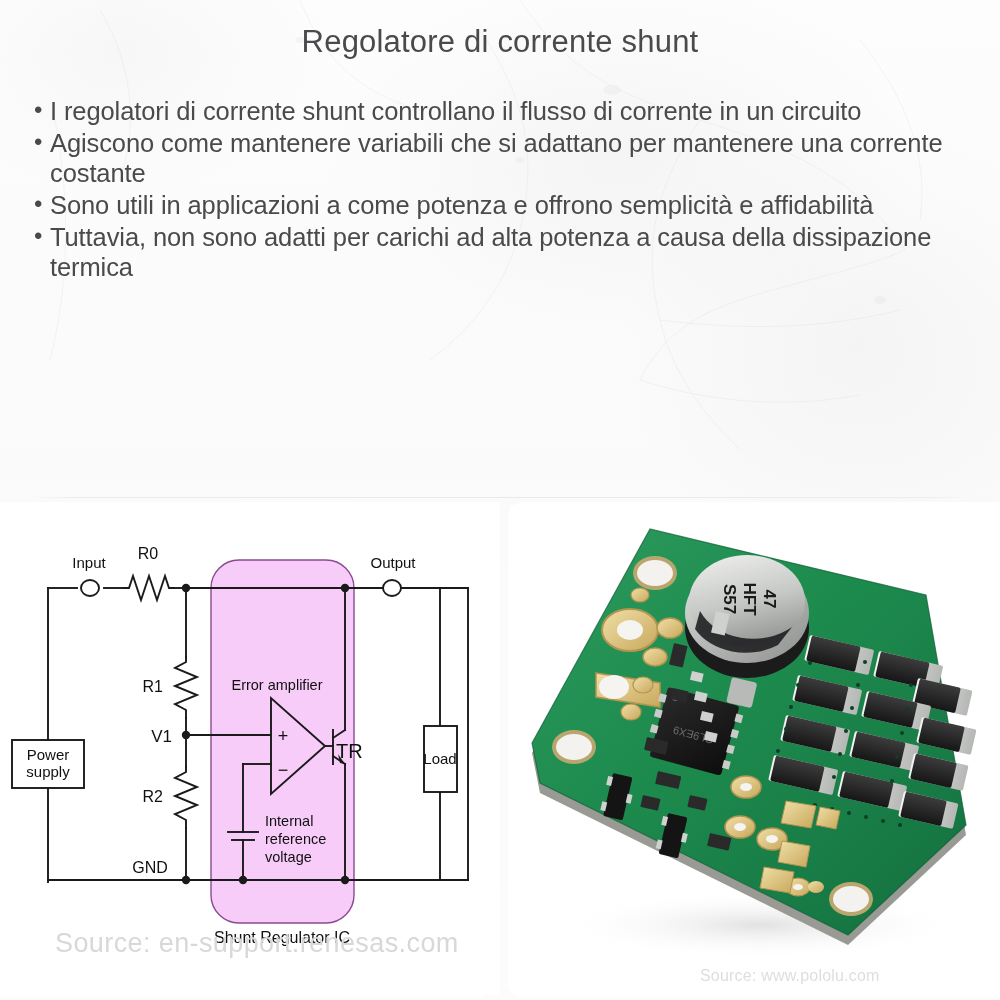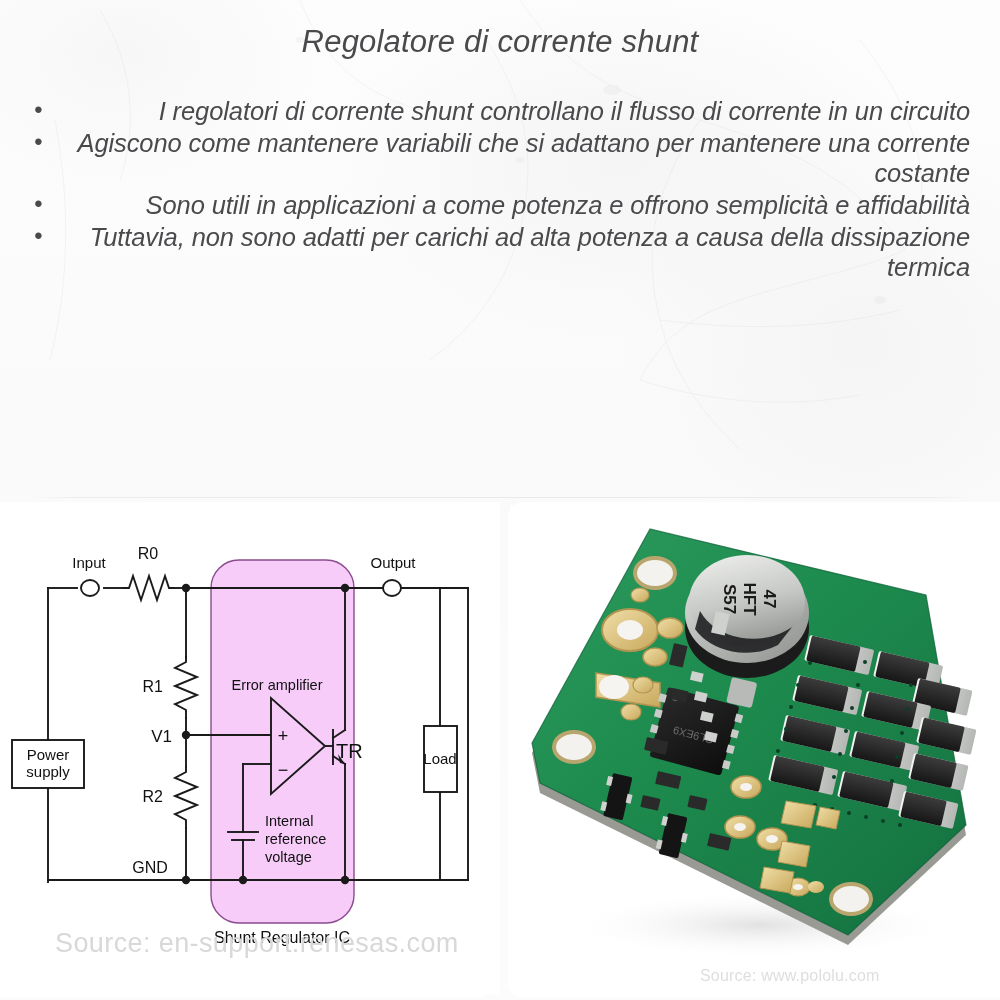--- a/index.html
+++ b/index.html
@@ -14,21 +14,21 @@
     position:absolute;inset:0;
     background:
       radial-gradient(ellipse 420px 260px at 62% 16%, rgba(196,196,200,.13), rgba(255,255,255,0) 70%),
       radial-gradient(ellipse 340px 300px at 86% 34%, rgba(190,190,196,.10), rgba(255,255,255,0) 72%),
       radial-gradient(ellipse 300px 200px at 12% 5%, rgba(196,196,200,.10), rgba(255,255,255,0) 70%),
       linear-gradient(180deg,#fdfdfd 0%, #fafafa 46%, #fcfcfc 100%);
   }
   
   .veins{position:absolute;left:0;top:0;width:1000px;height:500px;opacity:.5;pointer-events:none;}
 
-  .header{position:absolute;left:0;top:0;width:887px;height:470px;font-style:italic;}
+  .header{position:absolute;left:0;top:0;width:887px;height:470px;}
 
   .title{
     position:absolute;top:24px;left:0;width:1000px;
     text-align:center;
     font-size:31px;
     font-weight:400;
     letter-spacing:.2px;
     color:#4a4a4d;
   }
 
@@ -44,21 +44,21 @@
     margin-bottom:2px;
     letter-spacing:-.1px;
   }
   .bullet .dot{
     flex:0 0 auto;
     width:16px;
     font-size:24px;
     line-height:1.18;
     color:#4a4a4d;
   }
-  .bullet .btxt{flex:1 1 auto;text-align:right;}
+  .bullet .btxt{flex:1 1 auto;}
 
   .divider{
     position:absolute;left:32px;top:497px;width:936px;height:1px;
     background:linear-gradient(90deg, rgba(0,0,0,0) 0%, #ededed 4%, #e9e9e9 50%, #ededed 96%, rgba(0,0,0,0) 100%);
   }
 
   .panels{position:absolute;left:0;top:500px;width:1000px;height:500px;}
 
   .card{
     position:absolute;

